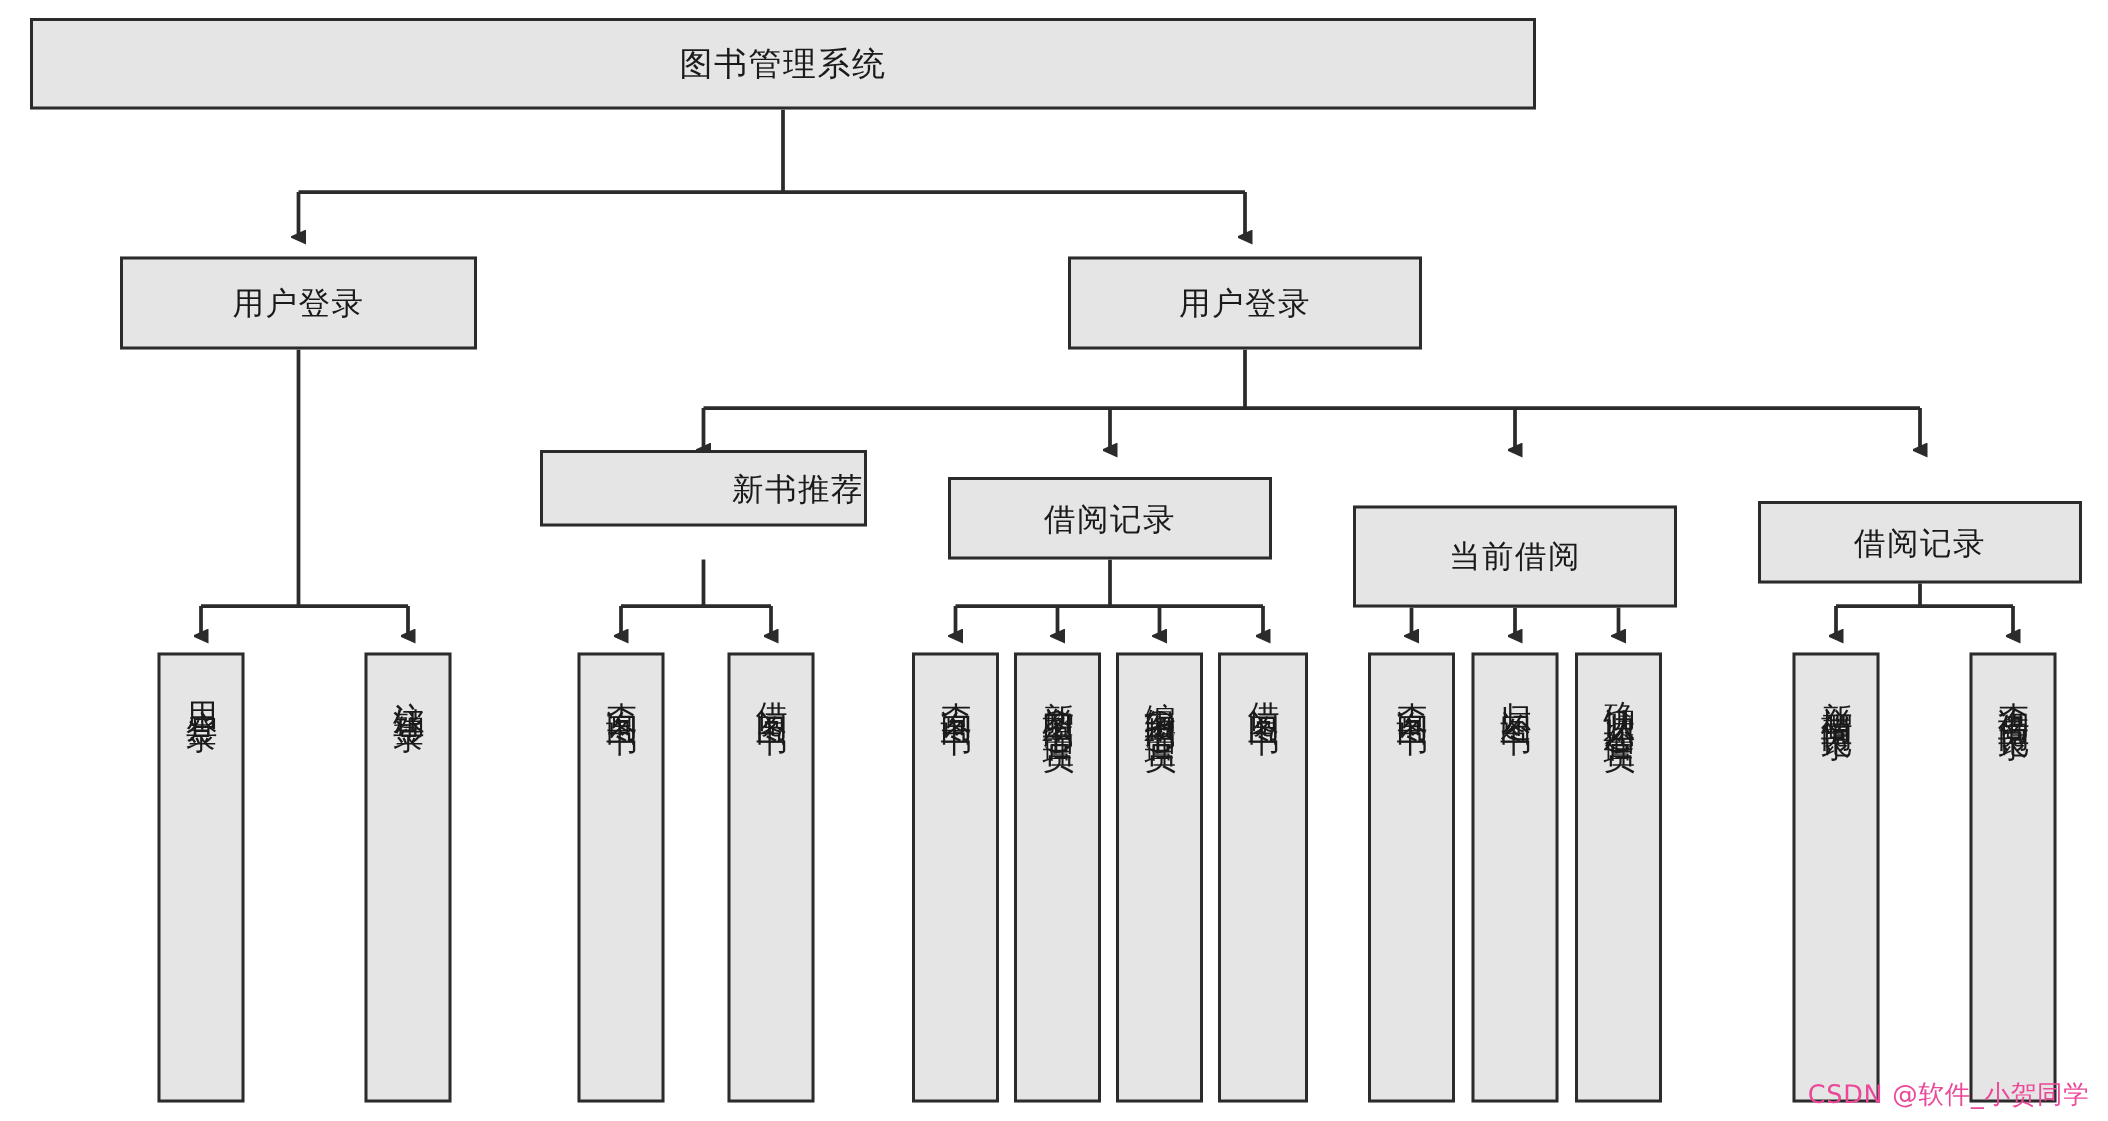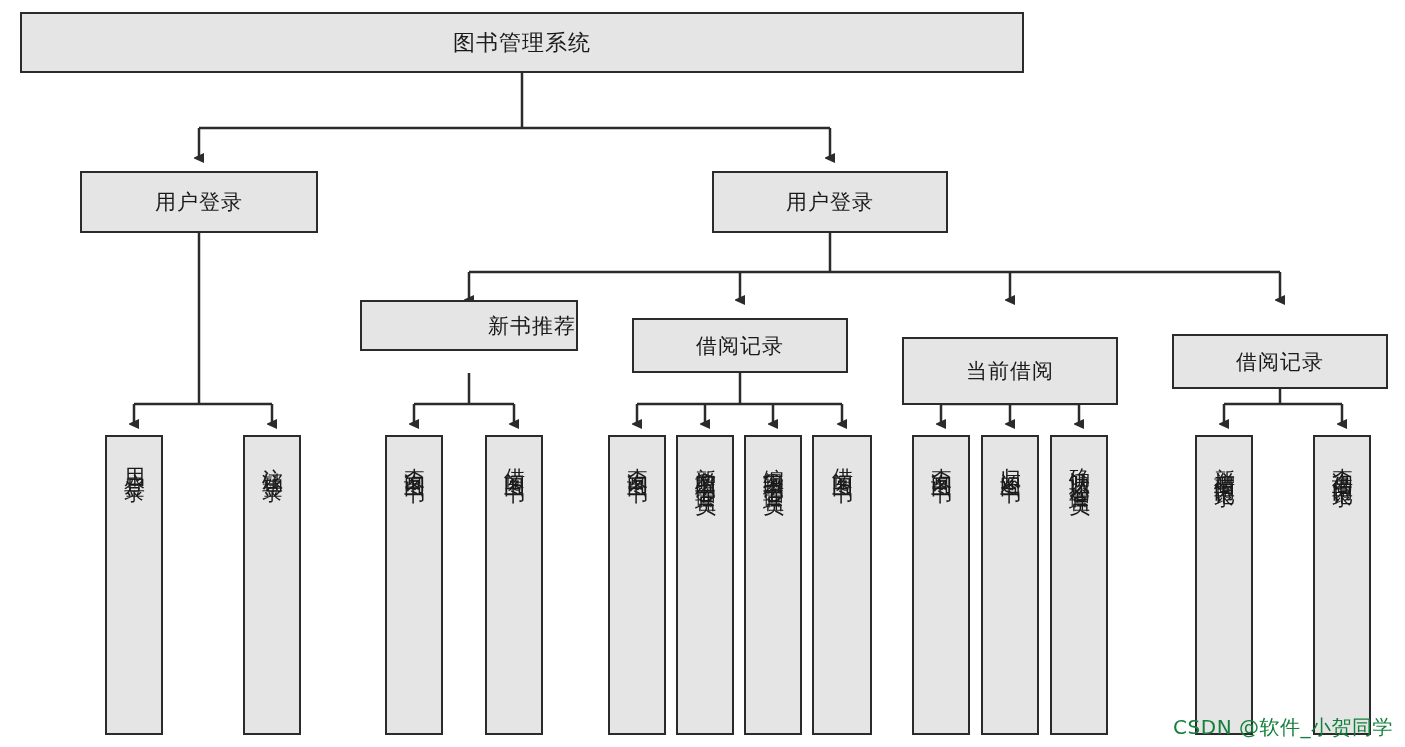--- a/index.html
+++ b/index.html
@@ -65,22 +65,22 @@
     white-space: nowrap;
     display: block;
   }
   .leaf-tall .vlabel {
     letter-spacing: 4px;
   }
   #watermark {
     position: absolute;
     right: 12px;
     bottom: 6px;
-    font-size: 20px;
-    color: #15803d;
+    font-size: 17px;
+    color: #ec4899;
     letter-spacing: 0.5px;
     white-space: nowrap;
     user-select: none;
     text-align: center;
   }
 </style>
 </head>
 <body>
 
 <div id="diagram">

